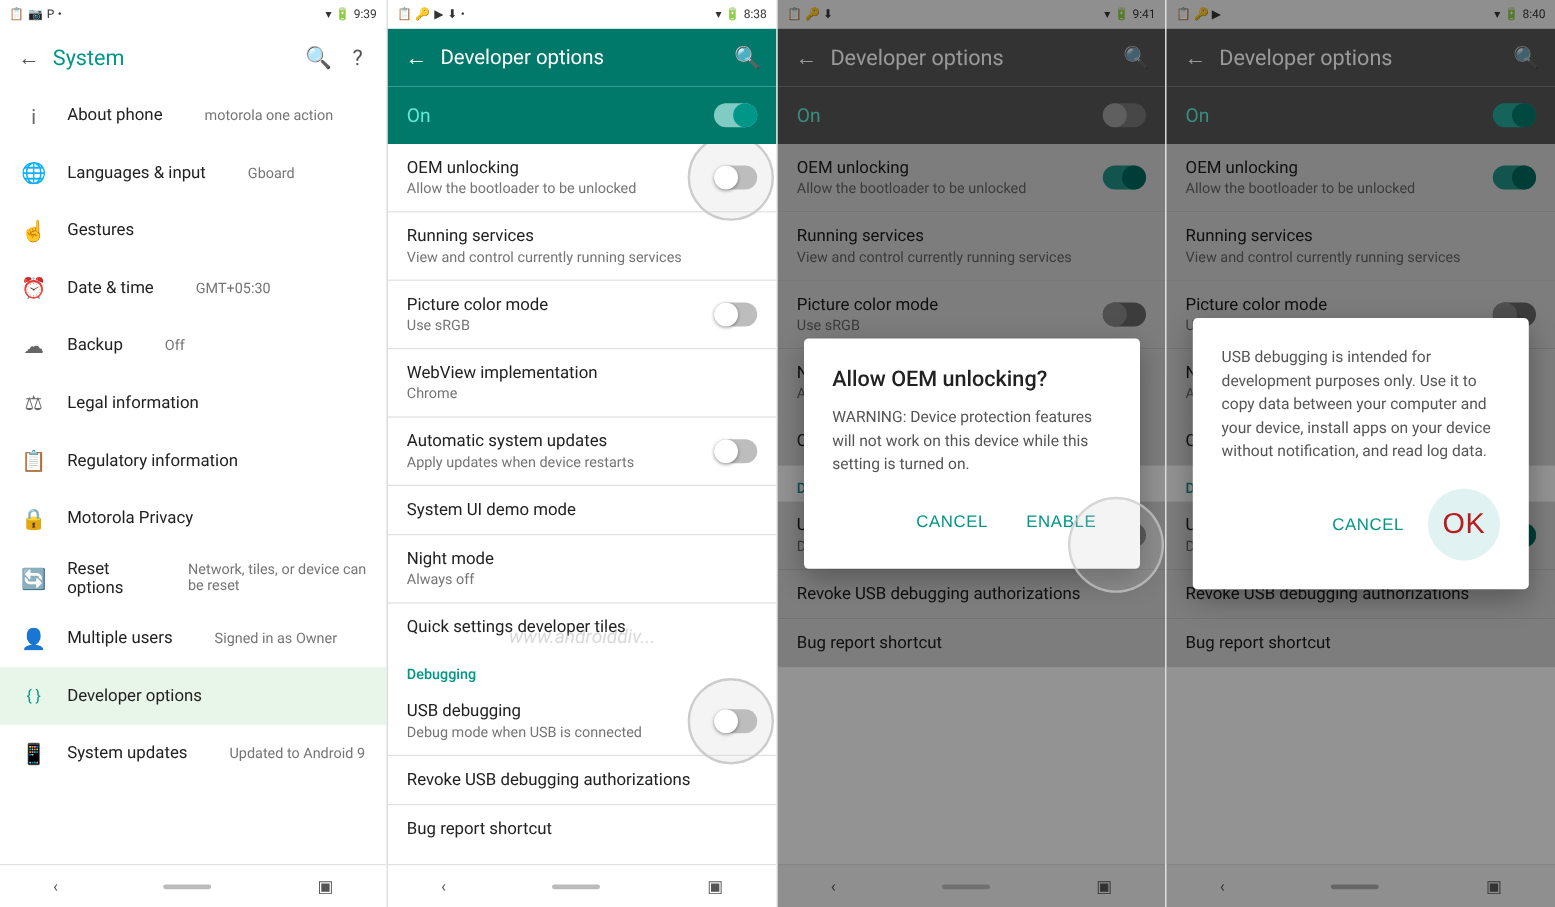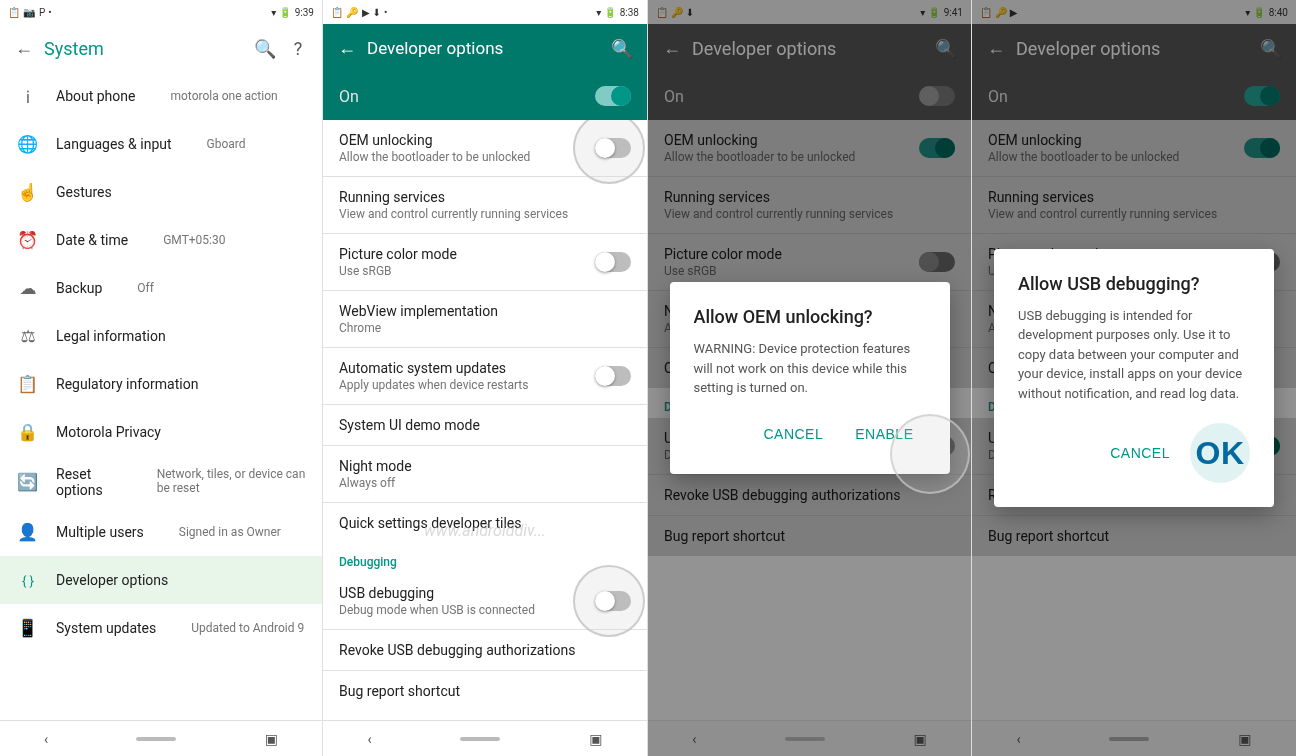--- a/index.html
+++ b/index.html
@@ -32,21 +32,21 @@
     
     .sidebar-item { display: flex; align-items: center; padding: 10px 16px; gap: 16px; cursor: pointer; min-height: 48px; }
     .sidebar-item.active { background: #e8f5e9; }
     .sidebar-icon { width: 24px; height: 24px; display: flex; align-items: center; justify-content: center; color: #666; font-size: 17px; flex-shrink: 0; }
     .sidebar-text { display: flex; flex-direction: row; }
     .sidebar-label { font-size: 14px; color: #212121; }
     .sidebar-sublabel { font-size: 12px; color: #757575; margin-top: 1px; padding-left: 35px; }
 
     
     .on-row { background: #00796b; display: flex; align-items: center; padding: 0 16px; height: 48px; }
-    .on-row-label { font-size: 16px; color: #e5e5e5; flex: 1; }
+    .on-row-label { font-size: 16px; color: #5eead4; flex: 1; }
 
     
     .toggle { width: 36px; height: 20px; border-radius: 10px; position: relative; cursor: pointer; flex-shrink: 0; }
     .toggle.on { background: #80cbc4; }
     .toggle.off { background: #bdbdbd; }
     .toggle-thumb { width: 20px; height: 20px; border-radius: 50%; position: absolute; top: 0; }
     .toggle.on .toggle-thumb { right: 0; background: #009688; }
     .toggle.off .toggle-thumb { left: 0; background: #fff; box-shadow: 0 1px 3px rgba(0,0,0,0.4); }
 
     
@@ -61,21 +61,21 @@
     .panel-3 .on-row, .panel-4 .on-row { background: #555; }
     .panel-3 .setting-row-title, .panel-4 .setting-row-title { color: #212121; }
 
     
     .dialog-overlay { position: absolute; top: 0; left: 0; right: 0; bottom: 0; background: rgba(0,0,0,0.4); display: flex; align-items: center; justify-content: center; z-index: 10; }
     .dialog { background: #fff; border-radius: 4px; padding: 24px; width: 280px; box-shadow: 0 8px 24px rgba(0,0,0,0.3); position: relative; }
     .dialog-title { font-size: 18px; color: #212121; margin-bottom: 12px; font-weight: 500; }
     .dialog-body { font-size: 13px; color: #555; line-height: 1.5; margin-bottom: 20px; }
     .dialog-actions { display: flex; justify-content: flex-end; gap: 8px; }
     .dialog-btn { font-size: 14px; font-weight: 500; padding: 8px 12px; cursor: pointer; background: none; border: none; color: #009688; text-transform: uppercase; letter-spacing: 0.5px; }
-    .dialog-btn.ok-large { font-size: 32px; color: #0369a1; width: 60px; height: 60px; border-radius: 50%; background: #e0f2f1; display: flex; align-items: center; justify-content: center; border: none; cursor: pointer; font-weight: 700; }
+    .dialog-btn.ok-large { font-size: 24px; color: #b91c1c; width: 60px; height: 60px; border-radius: 50%; background: #e0f2f1; display: flex; align-items: center; justify-content: center; border: none; cursor: pointer; font-weight: 400; }
 
     
     .nav-bar { height: 36px; background: #f5f5f5; display: flex; align-items: center; justify-content: space-around; border-top: 1px solid #e0e0e0; margin-top: auto; }
     .panel-1 .nav-bar, .panel-2 .nav-bar { background: #fff; }
     .nav-icon { font-size: 14px; color: #555; cursor: pointer; }
 
     .content-scroll { flex: 1; overflow-y: auto; }
     .content-scroll::-webkit-scrollbar { display: none; }
 
     
@@ -480,21 +480,20 @@
       <div class="setting-row-title">Revoke USB debugging authorizations</div>
     </div>
     <div class="divider"></div>
     <div class="setting-row" style="background:#f5f5f5;">
       <div class="setting-row-title">Bug report shortcut</div>
     </div>
   </div>
 
   <div class="dialog-overlay">
     <div class="dialog" style="position:relative;">
-      <div class="dialog-title">Allow USB debugging?</div>
       <div class="dialog-body">USB debugging is intended for development purposes only. Use it to copy data between your computer and your device, install apps on your device without notification, and read log data.</div>
       <div class="dialog-actions">
         <button class="dialog-btn">Cancel</button>
         <button class="dialog-btn ok-large">OK</button>
       </div>
     </div>
   </div>
   <div class="nav-bar" style="background:#efefef;">
     <span class="nav-icon">‹</span>
     <div style="width:40px;height:4px;background:#aaa;border-radius:2px;"></div>

